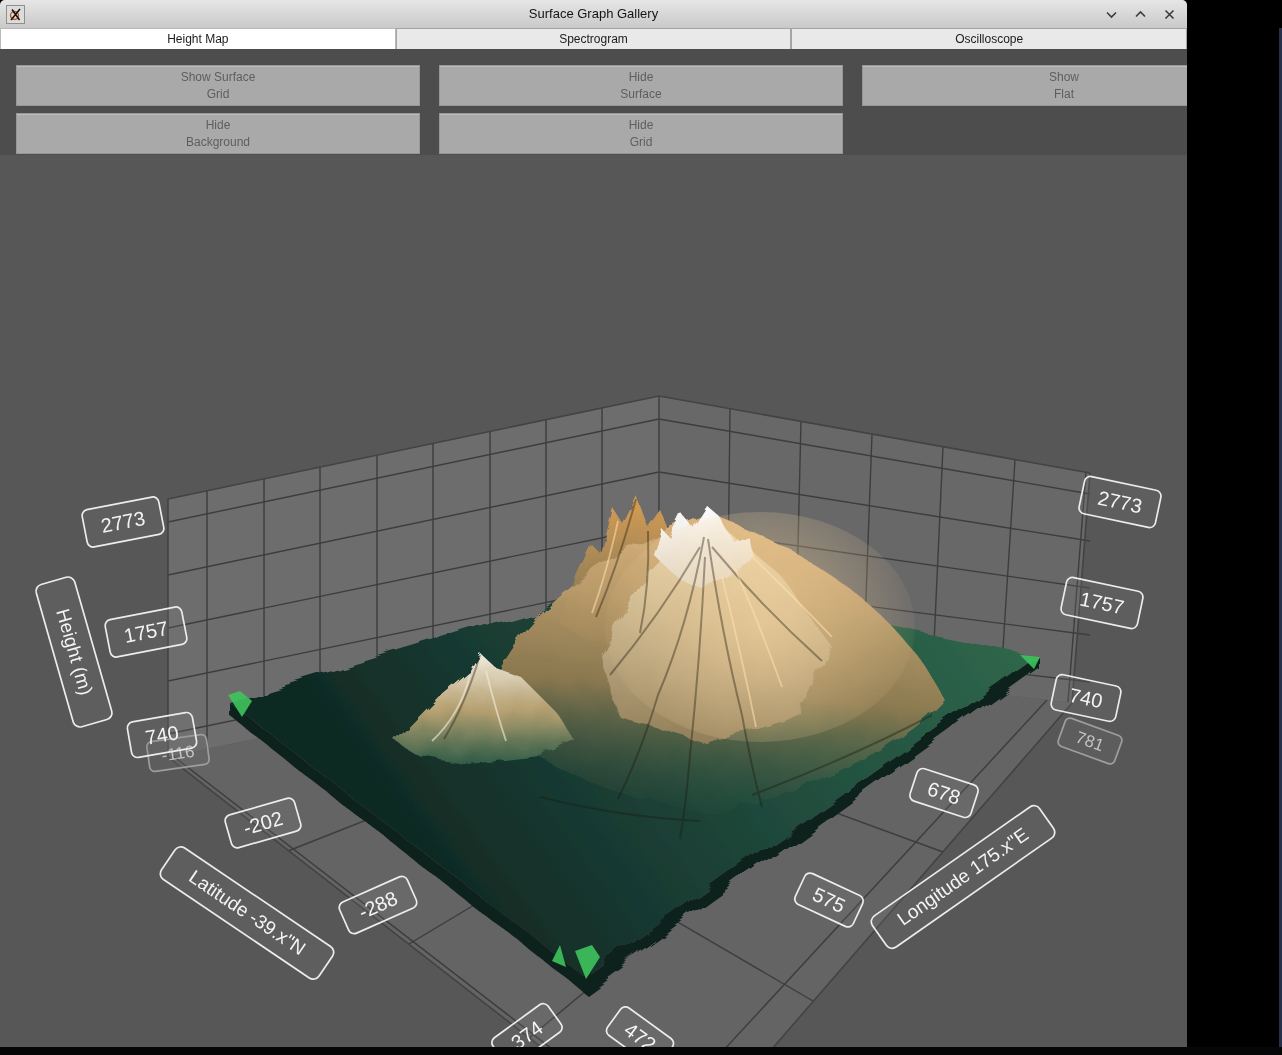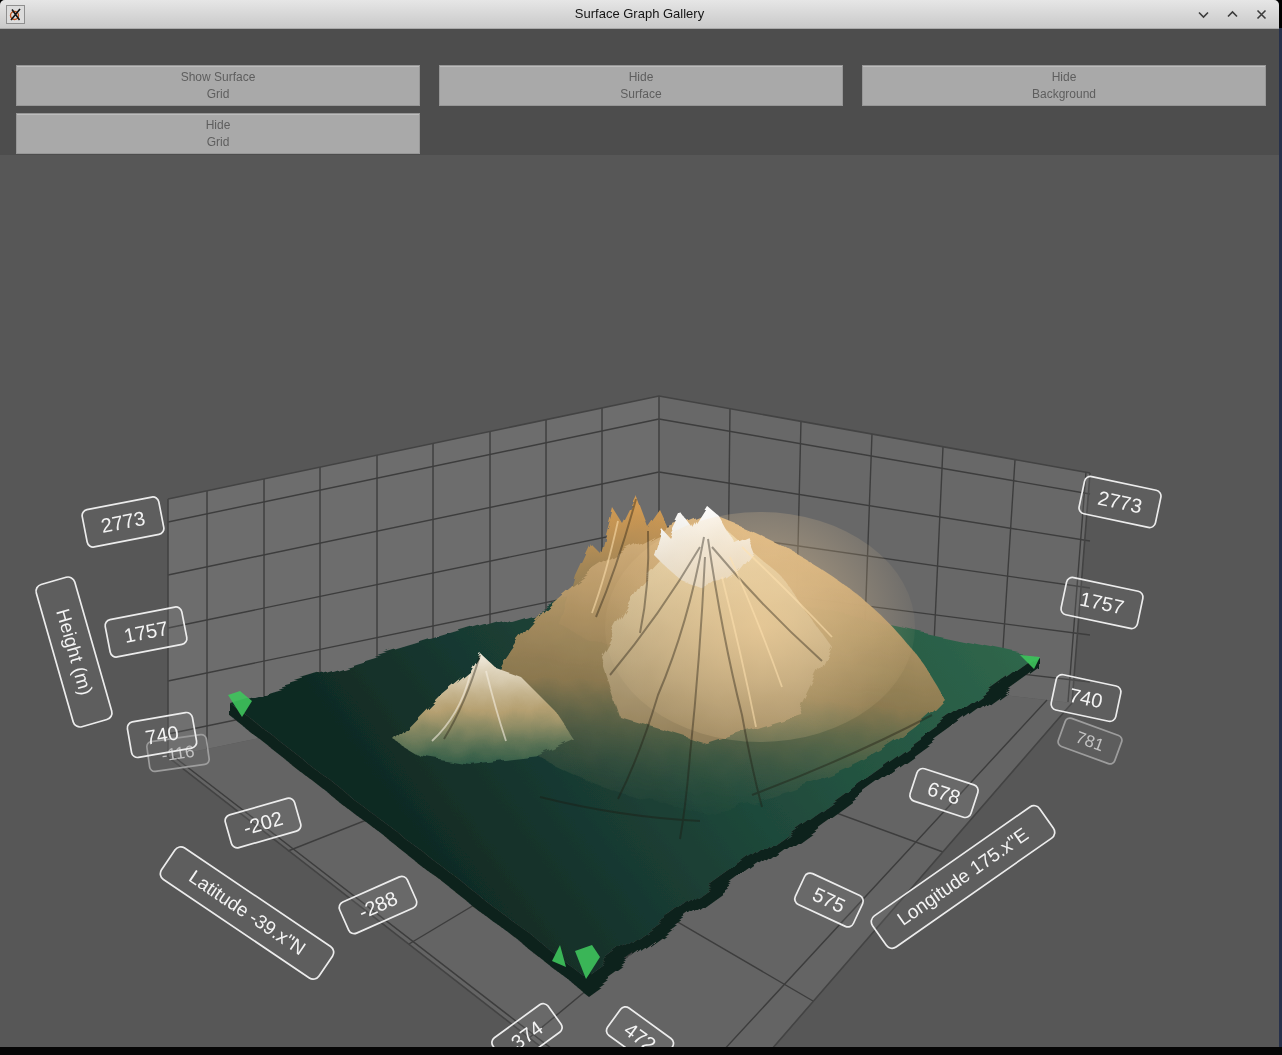--- a/index.html
+++ b/index.html
@@ -1,17 +1,17 @@
 <!DOCTYPE html>
 <html><head>
 <meta charset="utf-8">
 <style>
   html,body{margin:0;padding:0;background:#000;width:1282px;height:1055px;overflow:hidden;
     font-family:"Liberation Sans","DejaVu Sans",sans-serif;}
-  .window{position:absolute;left:0;top:0;width:1279px;height:1047px;background:#4d4d4d;
+  .window{position:absolute;left:0;top:0;width:1187px;height:1047px;background:#4d4d4d;
     border-radius:5px 5px 0 0;overflow:hidden;}
   
   .titlebar{position:absolute;left:0;top:0;width:100%;height:28px;
     background:linear-gradient(#e6e6e6,#c9c9c9);border-bottom:1px solid #a9a9a9;}
   .app-icon{position:absolute;left:6px;top:5px;width:17px;height:17px;background:#dcdcdc;
     border:1px solid #8f8f8f;display:flex;align-items:center;justify-content:center;}
   .win-title{position:absolute;left:0;right:0;top:0;height:28px;line-height:28px;
     text-align:center;font-size:13px;color:#141414;}
   .win-controls{position:absolute;right:10px;top:0;height:28px;display:flex;align-items:center;gap:13px;}
   .win-btn{width:16px;height:16px;display:flex;align-items:center;justify-content:center;cursor:default;}
@@ -67,31 +67,40 @@
           </svg>
       </div>
       <div class="win-btn">
         <svg width="13" height="13" viewBox="0 0 13 13">
             <path d="M2.5,2.5 L10.5,10.5 M10.5,2.5 L2.5,10.5"></path>
           </svg>
       </div>
     </div>
   </div>
 
+  <div class="tabbar">
+    <div class="tab active">Height Map</div>
+    <div class="tab">Spectrogram</div>
+    <div class="tab">Oscilloscope</div>
+  </div>
 
   <div class="content">
 
     <div class="button-grid">
       <div class="tool-btn">
         <div>Show Surface</div>
         <div>Grid</div>
       </div>
       <div class="tool-btn">
         <div>Hide</div>
         <div>Surface</div>
+      </div>
+      <div class="tool-btn">
+        <div>Show</div>
+        <div>Flat</div>
       </div>
       <div class="tool-btn">
         <div>Hide</div>
         <div>Background</div>
       </div>
       <div class="tool-btn">
         <div>Hide</div>
         <div>Grid</div>
       </div>
     </div>

